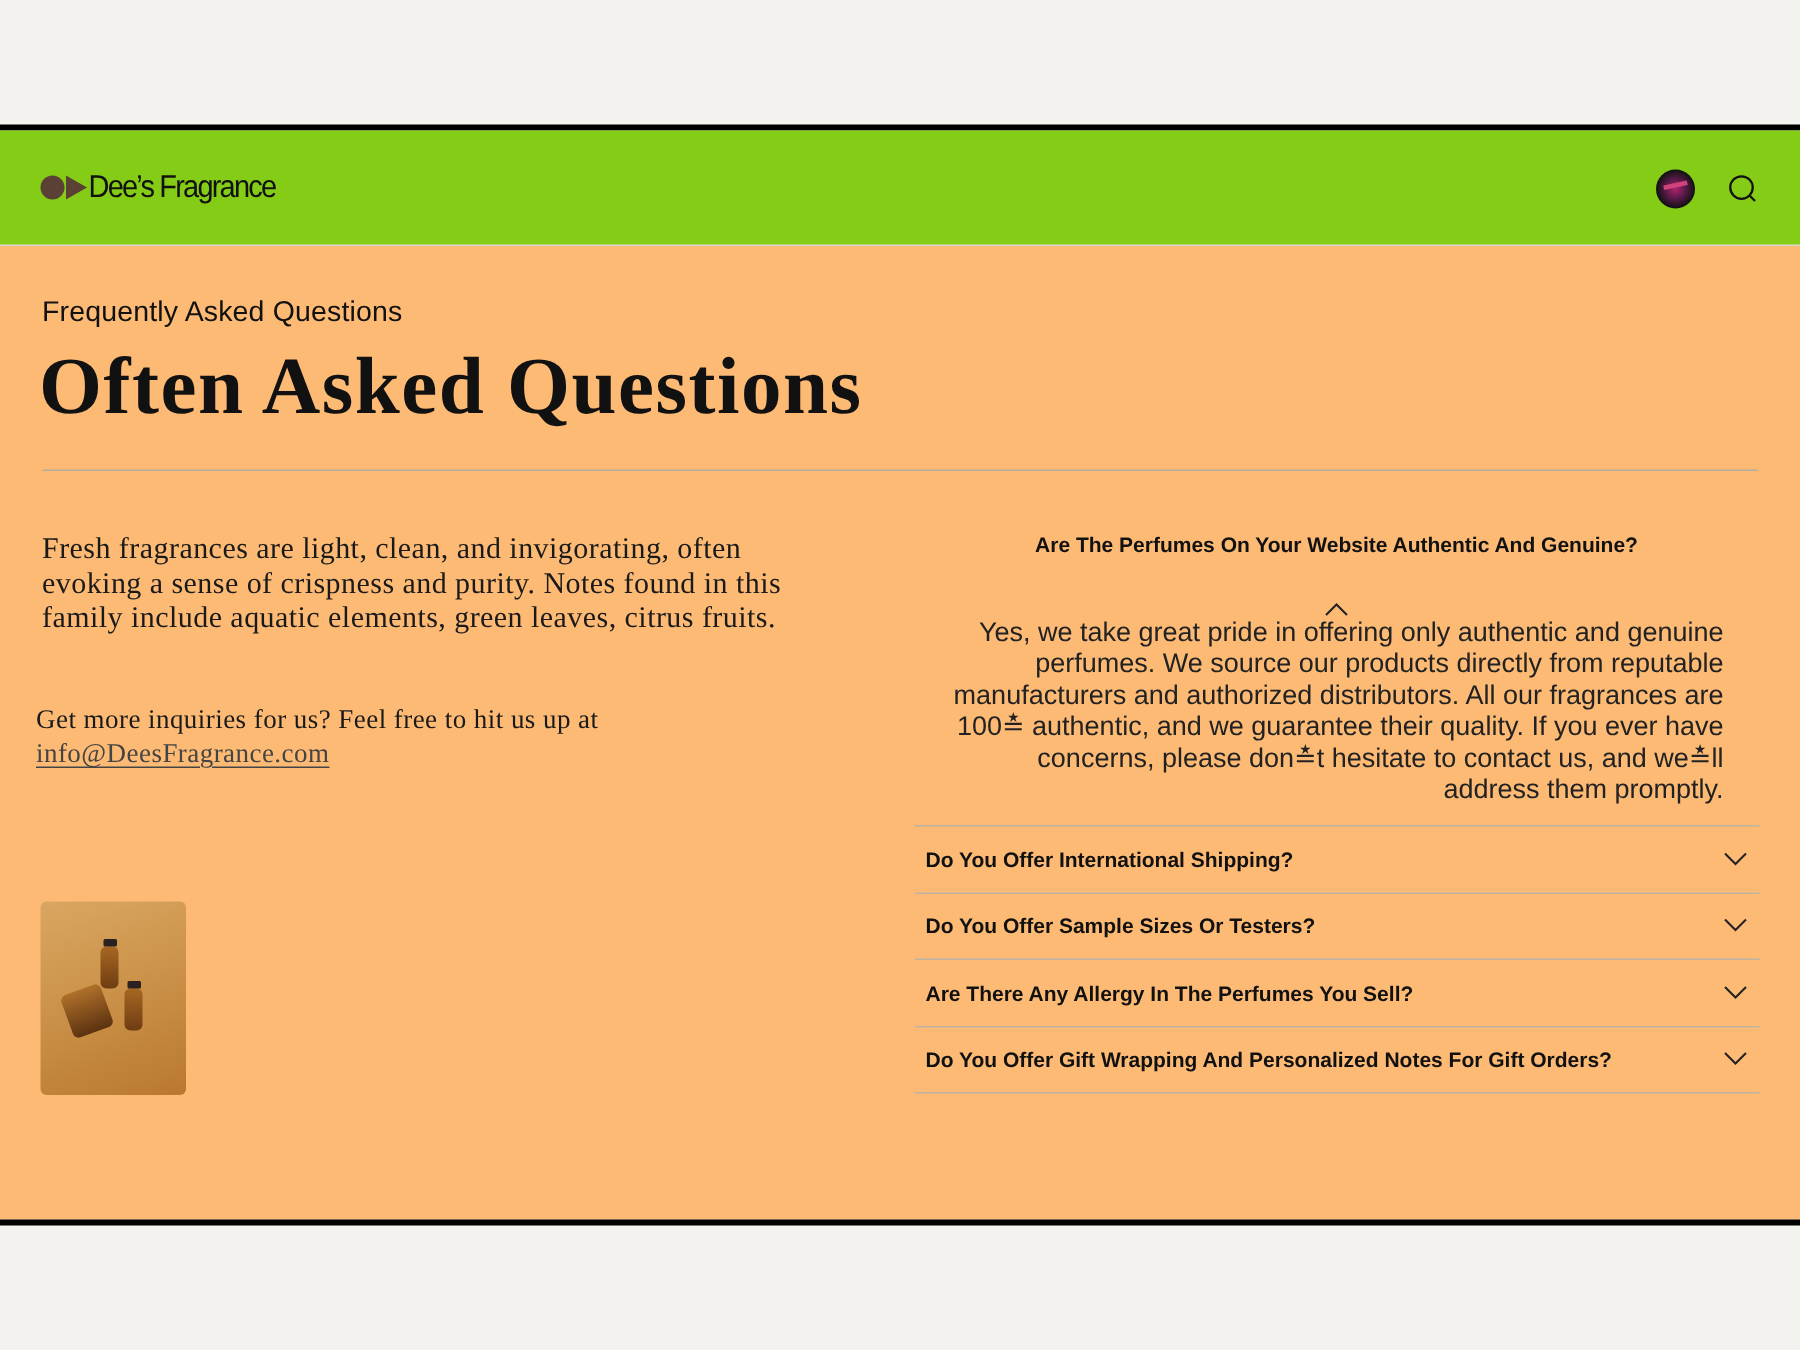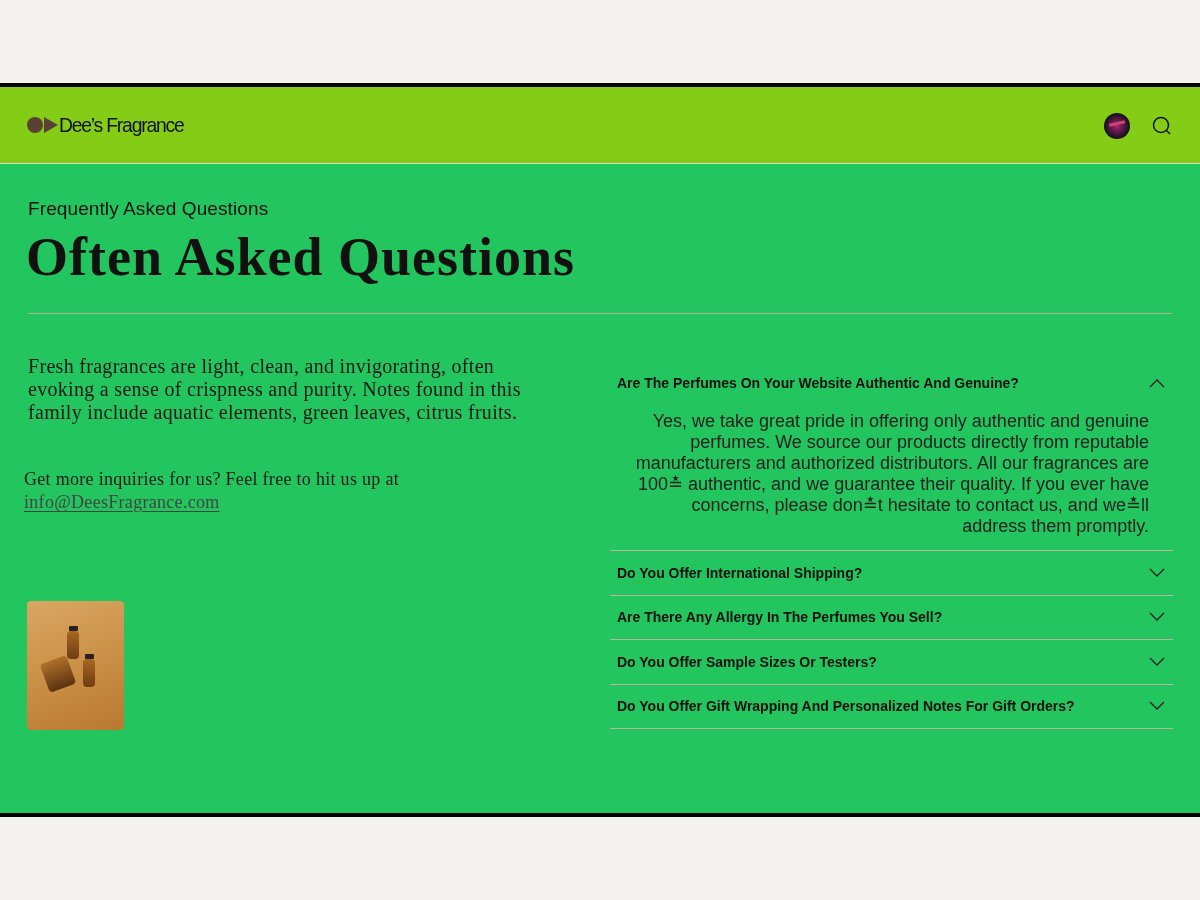--- a/index.html
+++ b/index.html
@@ -9,21 +9,21 @@
   .header { position: absolute; left: 0; top: 87px; width: 1200px; height: 77px; background: #84cc16; border-bottom: 1px solid #dcd8d0; }
   .logo { position: absolute; left: 27px; top: 26px; display: flex; align-items: center; }
   .logo-mark { display: flex; align-items: center; margin-right: 1px; }
   .logo-circle { width: 16px; height: 16px; border-radius: 50%; background: #5b4036; }
   .logo-tri { width: 0; height: 0; border-top: 8px solid transparent; border-bottom: 8px solid transparent; border-left: 14px solid #5b4036; margin-left: 1px; }
   .logo-text { font-family: "Liberation Sans", sans-serif; font-size: 21px; letter-spacing: -1.3px; color: #111; font-weight: normal; transform: scaleX(0.92); transform-origin: left center; }
   .nav { position: absolute; right: 0; top: 0; height: 77px; display: flex; align-items: center; }
   .avatar { position: absolute; left: 1104px; top: 26px; width: 26px; height: 26px; border-radius: 50%; background: radial-gradient(circle at 50% 50%, #b0226a 0, #5a1a4a 35%, #111 70%); }
   .avatar::before { content: ""; position: absolute; left: 5px; top: 9px; width: 16px; height: 3px; background: #d0437a; transform: rotate(-12deg); }
   .search-icon { position: absolute; left: 1152px; top: 29px; width: 20px; height: 20px; }
-  .main { position: absolute; left: 0; top: 164px; width: 1200px; height: 649px; background: #22c55e; }
+  .main { position: absolute; left: 0; top: 164px; width: 1200px; height: 649px; background: #fdba74; }
   .eyebrow { position: absolute; left: 28px; top: 34px; font-size: 19px; color: #111; letter-spacing: 0.1px; }
   .title { position: absolute; left: 26px; top: 62px; font-family: "Liberation Serif", serif; font-size: 54px; color: #111; letter-spacing: 1px; font-weight: bold; }
   .divider { position: absolute; left: 28px; top: 149px; width: 1144px; height: 1px; background: #b7ad9e; }
   .intro { position: absolute; left: 28px; top: 191px; width: 500px; font-family: "Liberation Serif", serif; font-size: 20px; line-height: 23px; color: #1a1a1a; letter-spacing: 0.3px; }
   .inquiry { position: absolute; left: 24px; top: 304px; width: 520px; font-family: Liberation Serif, serif; font-size: 18px; line-height: 23px; color: #1a1a1a; letter-spacing: 0.3px; }
   .email-link { color: #444; text-decoration: underline; text-underline-offset: 3px; }
   .photo { position: absolute; left: 27px; top: 437px; width: 97px; height: 129px; border-radius: 4px; background: linear-gradient(160deg, #d9a762 0%, #c98e45 55%, #b9782f 100%); overflow: hidden; }
   .bottle { position: absolute; background: linear-gradient(180deg, #a86722, #6e3d12); border-radius: 4px; }
   .b1 { left: 40px; top: 30px; width: 12px; height: 28px; }
   .b2 { left: 56px; top: 58px; width: 12px; height: 28px; }
@@ -79,47 +79,47 @@
   <div class="photo">
     <div class="bottle b1"></div>
     <div class="cap c1"></div>
     <div class="bottle b2"></div>
     <div class="cap c2"></div>
     <div class="bottle b3"></div>
   </div>
 
   <div class="faq">
     <div class="faq-item">
-      <div class="faq-q" style="height:56px;">
+      <div class="faq-q" style="height:56px;flex-direction:column;">
         <span class="faq-q-text">Are The Perfumes On Your Website Authentic And Genuine?</span>
         <svg class="chev" viewBox="0 0 16 10">
             <polyline points="1,9 8,2 15,9" fill="none" stroke="#222" stroke-width="1.4"></polyline>
           </svg>
       </div>
       <div class="faq-a" style="padding-top:0;">Yes, we take great pride in offering only authentic and genuine perfumes. We source our products directly from reputable manufacturers and authorized distributors. All our fragrances are 100≛ authentic, and we guarantee their quality. If you ever have concerns, please don≛t hesitate to contact us, and we≛ll address them promptly.</div>
     </div>
     <div class="faq-item">
       <div class="faq-q">
         <span class="faq-q-text">Do You Offer International Shipping?</span>
         <svg class="chev" viewBox="0 0 16 10">
             <polyline points="1,1 8,8 15,1" fill="none" stroke="#222" stroke-width="1.4"></polyline>
           </svg>
       </div>
     </div>
     <div class="faq-item">
       <div class="faq-q">
-        <span class="faq-q-text">Are There Any Allergy In The Perfumes You Sell?</span>
+        <span class="faq-q-text">Do You Offer Sample Sizes Or Testers?</span>
         <svg class="chev" viewBox="0 0 16 10">
             <polyline points="1,1 8,8 15,1" fill="none" stroke="#222" stroke-width="1.4"></polyline>
           </svg>
       </div>
     </div>
     <div class="faq-item">
       <div class="faq-q">
-        <span class="faq-q-text">Do You Offer Sample Sizes Or Testers?</span>
+        <span class="faq-q-text">Are There Any Allergy In The Perfumes You Sell?</span>
         <svg class="chev" viewBox="0 0 16 10">
             <polyline points="1,1 8,8 15,1" fill="none" stroke="#222" stroke-width="1.4"></polyline>
           </svg>
       </div>
     </div>
     <div class="faq-item">
       <div class="faq-q">
         <span class="faq-q-text">Do You Offer Gift Wrapping And Personalized Notes For Gift Orders?</span>
         <svg class="chev" viewBox="0 0 16 10">
             <polyline points="1,1 8,8 15,1" fill="none" stroke="#222" stroke-width="1.4"></polyline>

